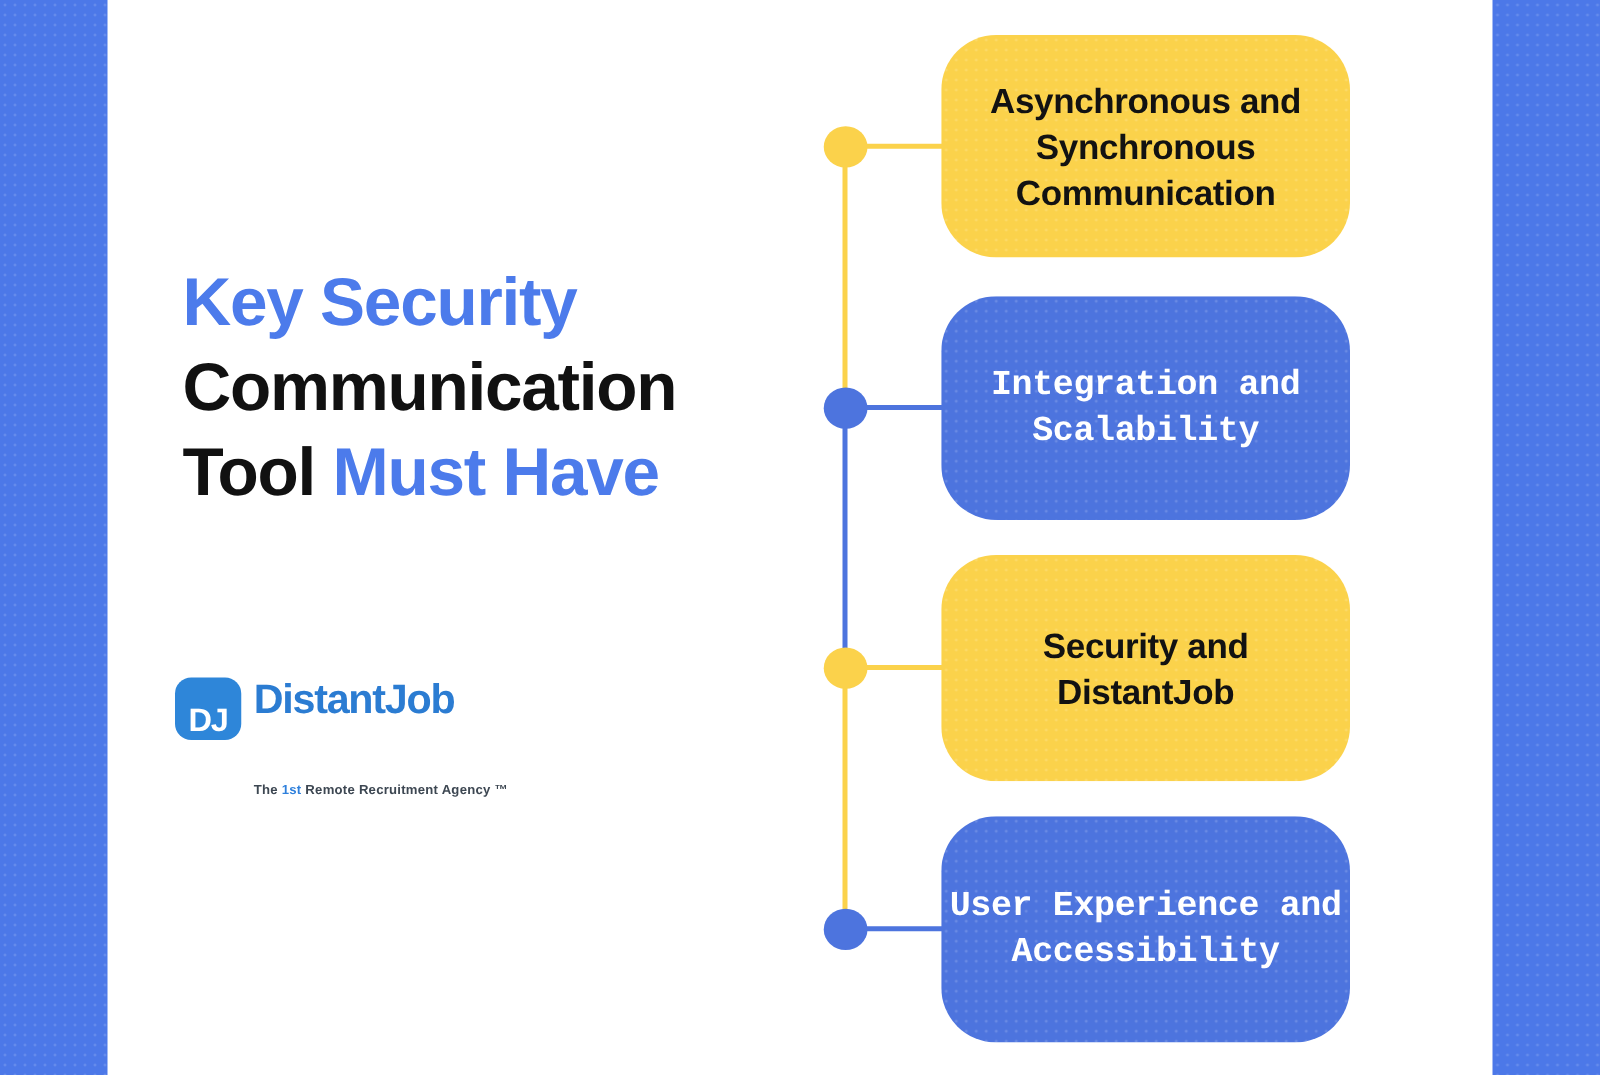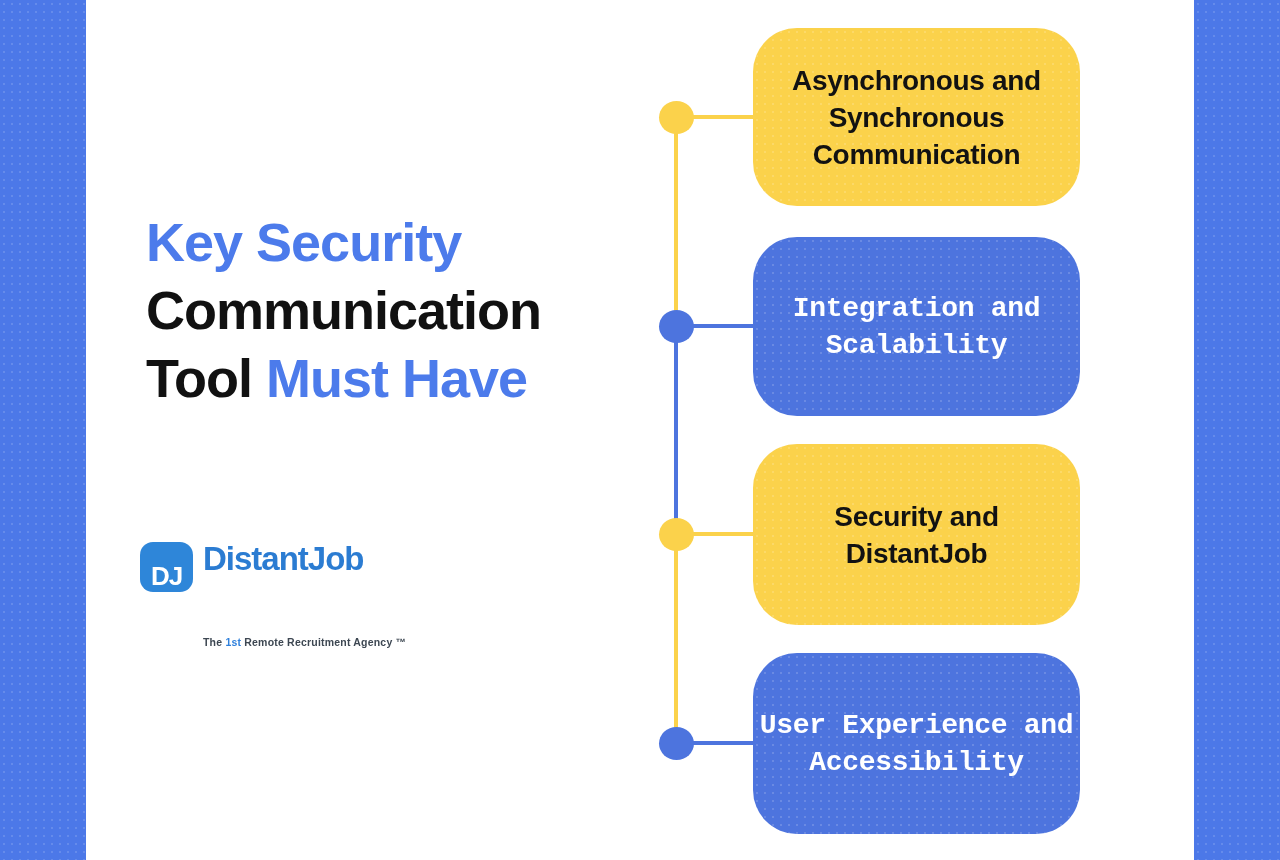--- a/index.html
+++ b/index.html
@@ -49,21 +49,21 @@
     color:#fff;font-size:26px;font-weight:800;letter-spacing:-1px;
     display:flex;align-items:flex-end;justify-content:center;
   }
   .logo-text{display:flex;flex-direction:column;gap:48px;}
   .logo-wordmark{
     font-size:33px;font-weight:700;color:var(--logo-wordmark-blue);
     letter-spacing:-1px;line-height:33px;
   }
   .logo-tagline{
     font-size:10.5px;font-weight:700;color:var(--tagline-dark);
-    letter-spacing:0.2px;margin-top:13px;white-space:nowrap;
+    letter-spacing:0.2px;margin-top:3px;white-space:nowrap;
   }
   .tag-blue{color:var(--tagline-highlight-blue);}
 
   
   .vseg{position:absolute;left:674px;width:4px;}
   .hseg{position:absolute;left:676px;width:79px;height:4px;}
   .seg-yellow{background:var(--connector-yellow);}
   .seg-blue{background:var(--connector-blue);}
   .dot{position:absolute;left:659px;width:35px;height:33px;border-radius:50%;}
   .dot-yellow{background:var(--connector-yellow);}

